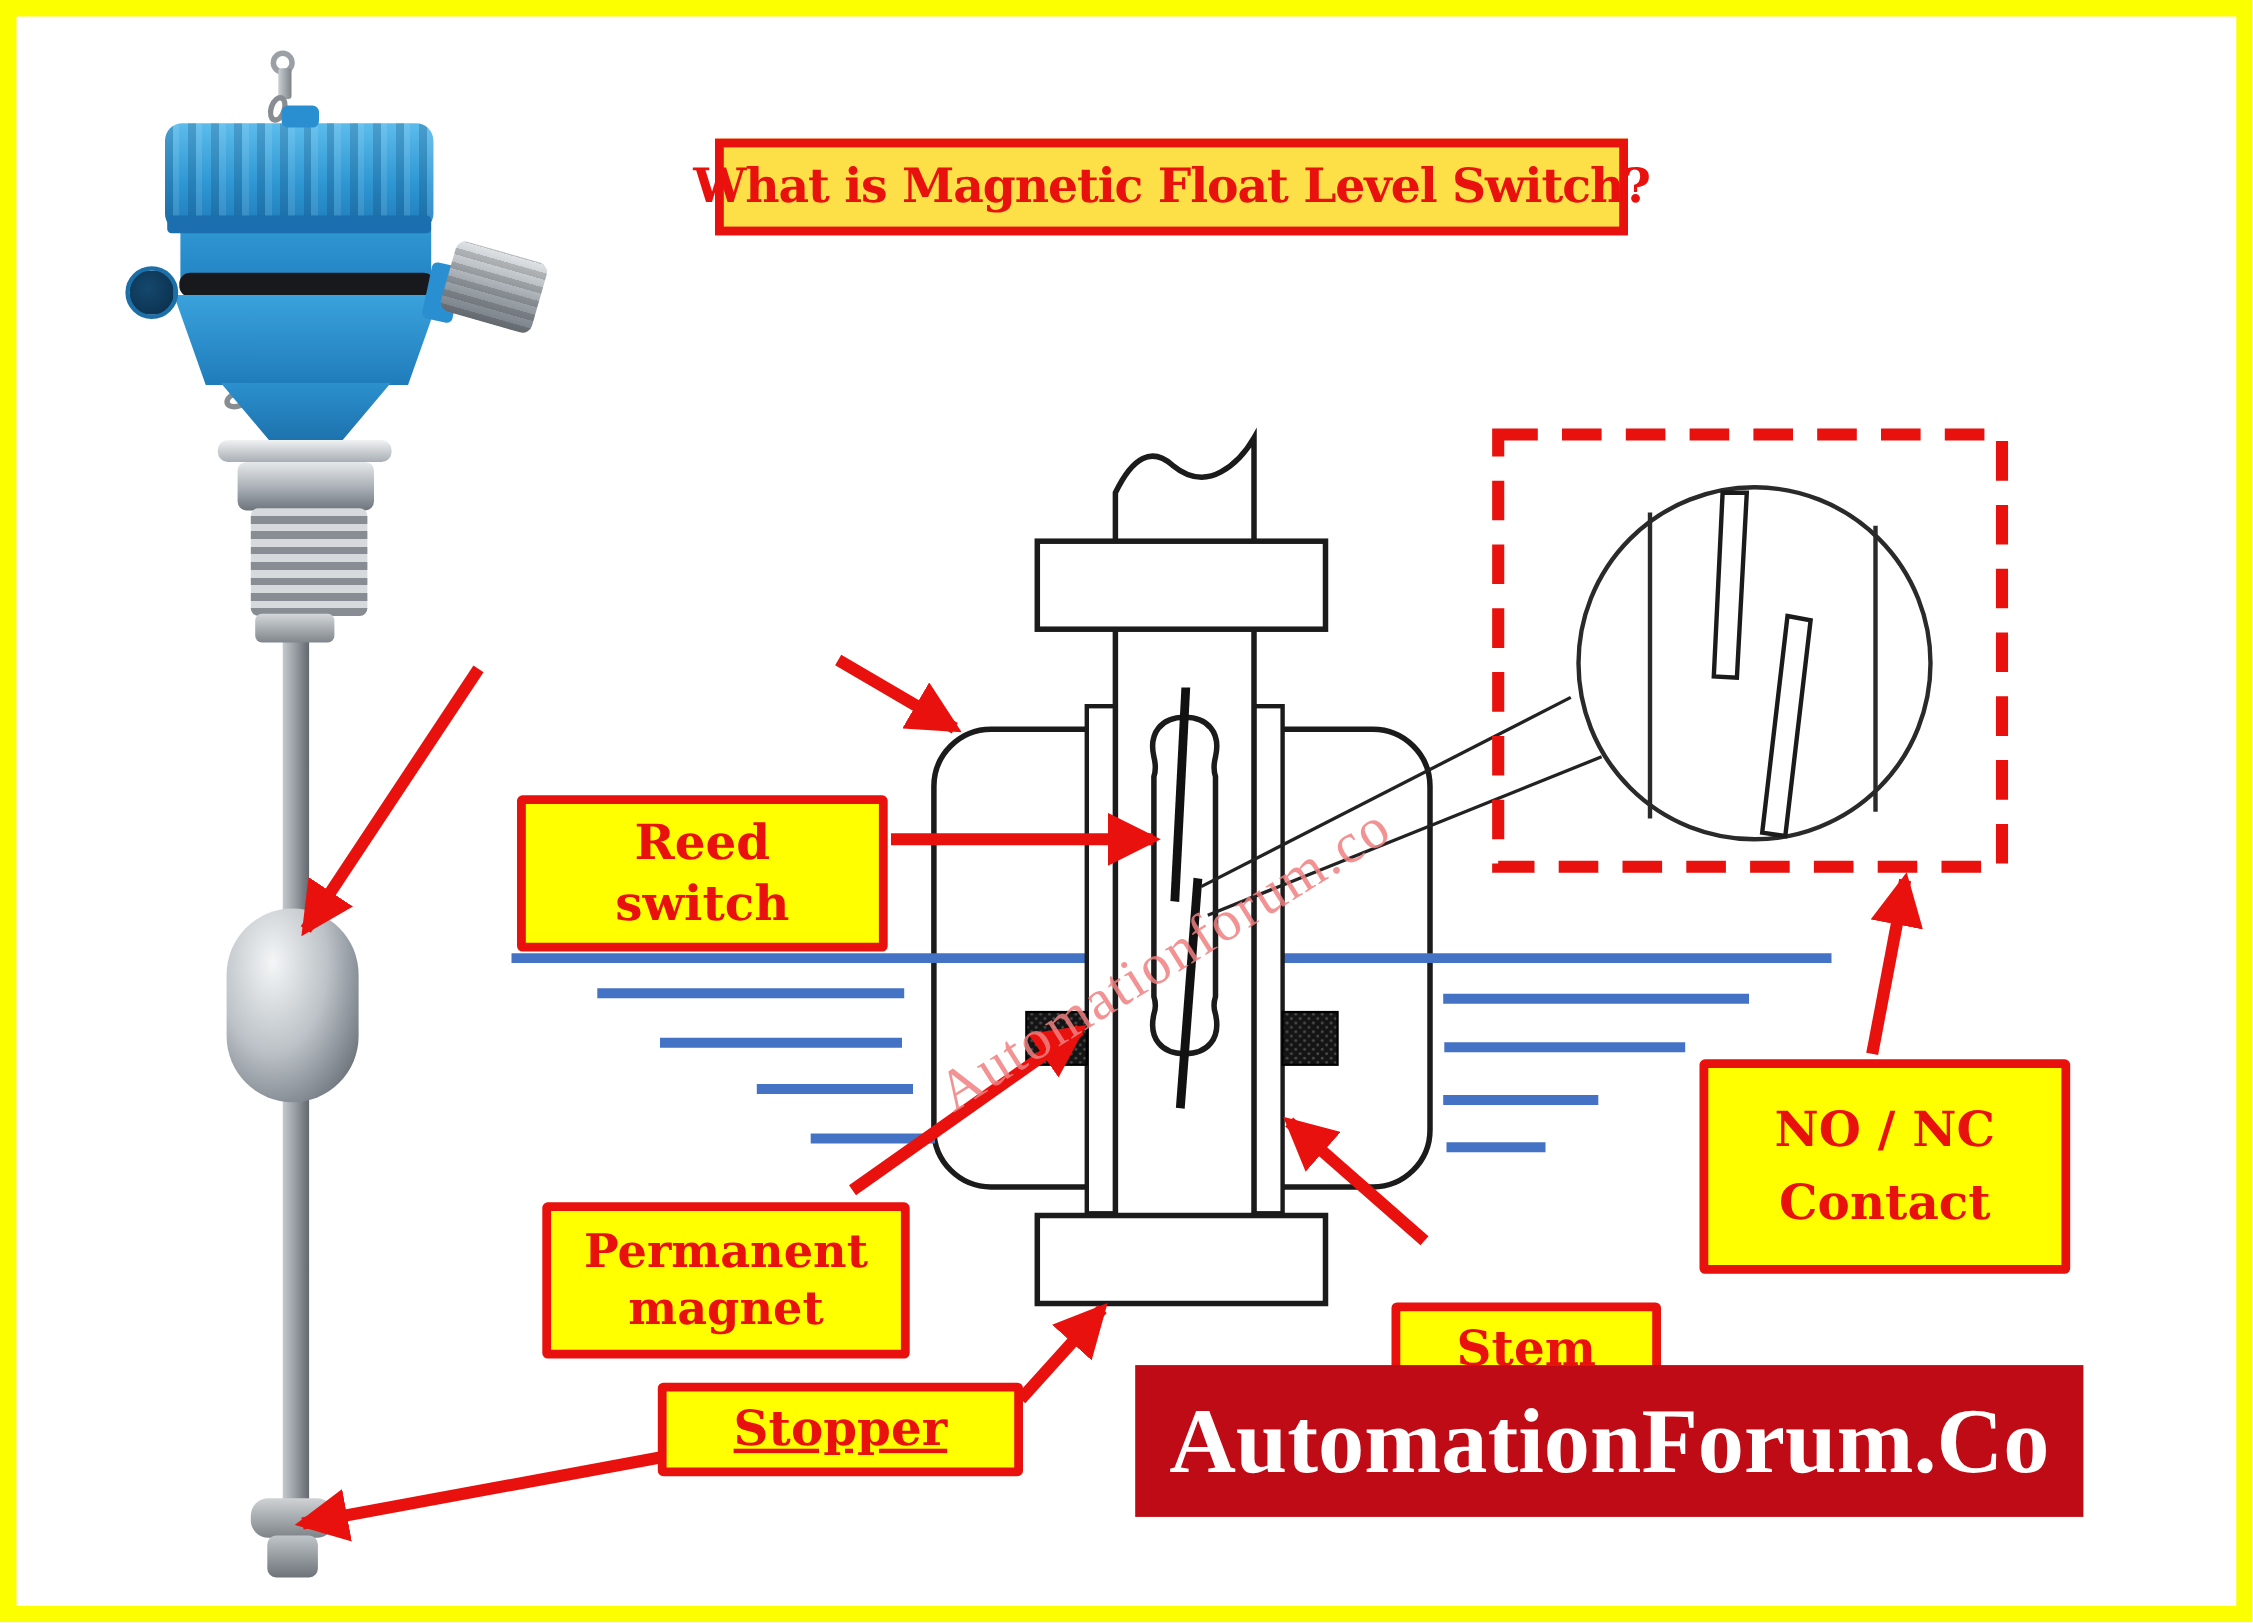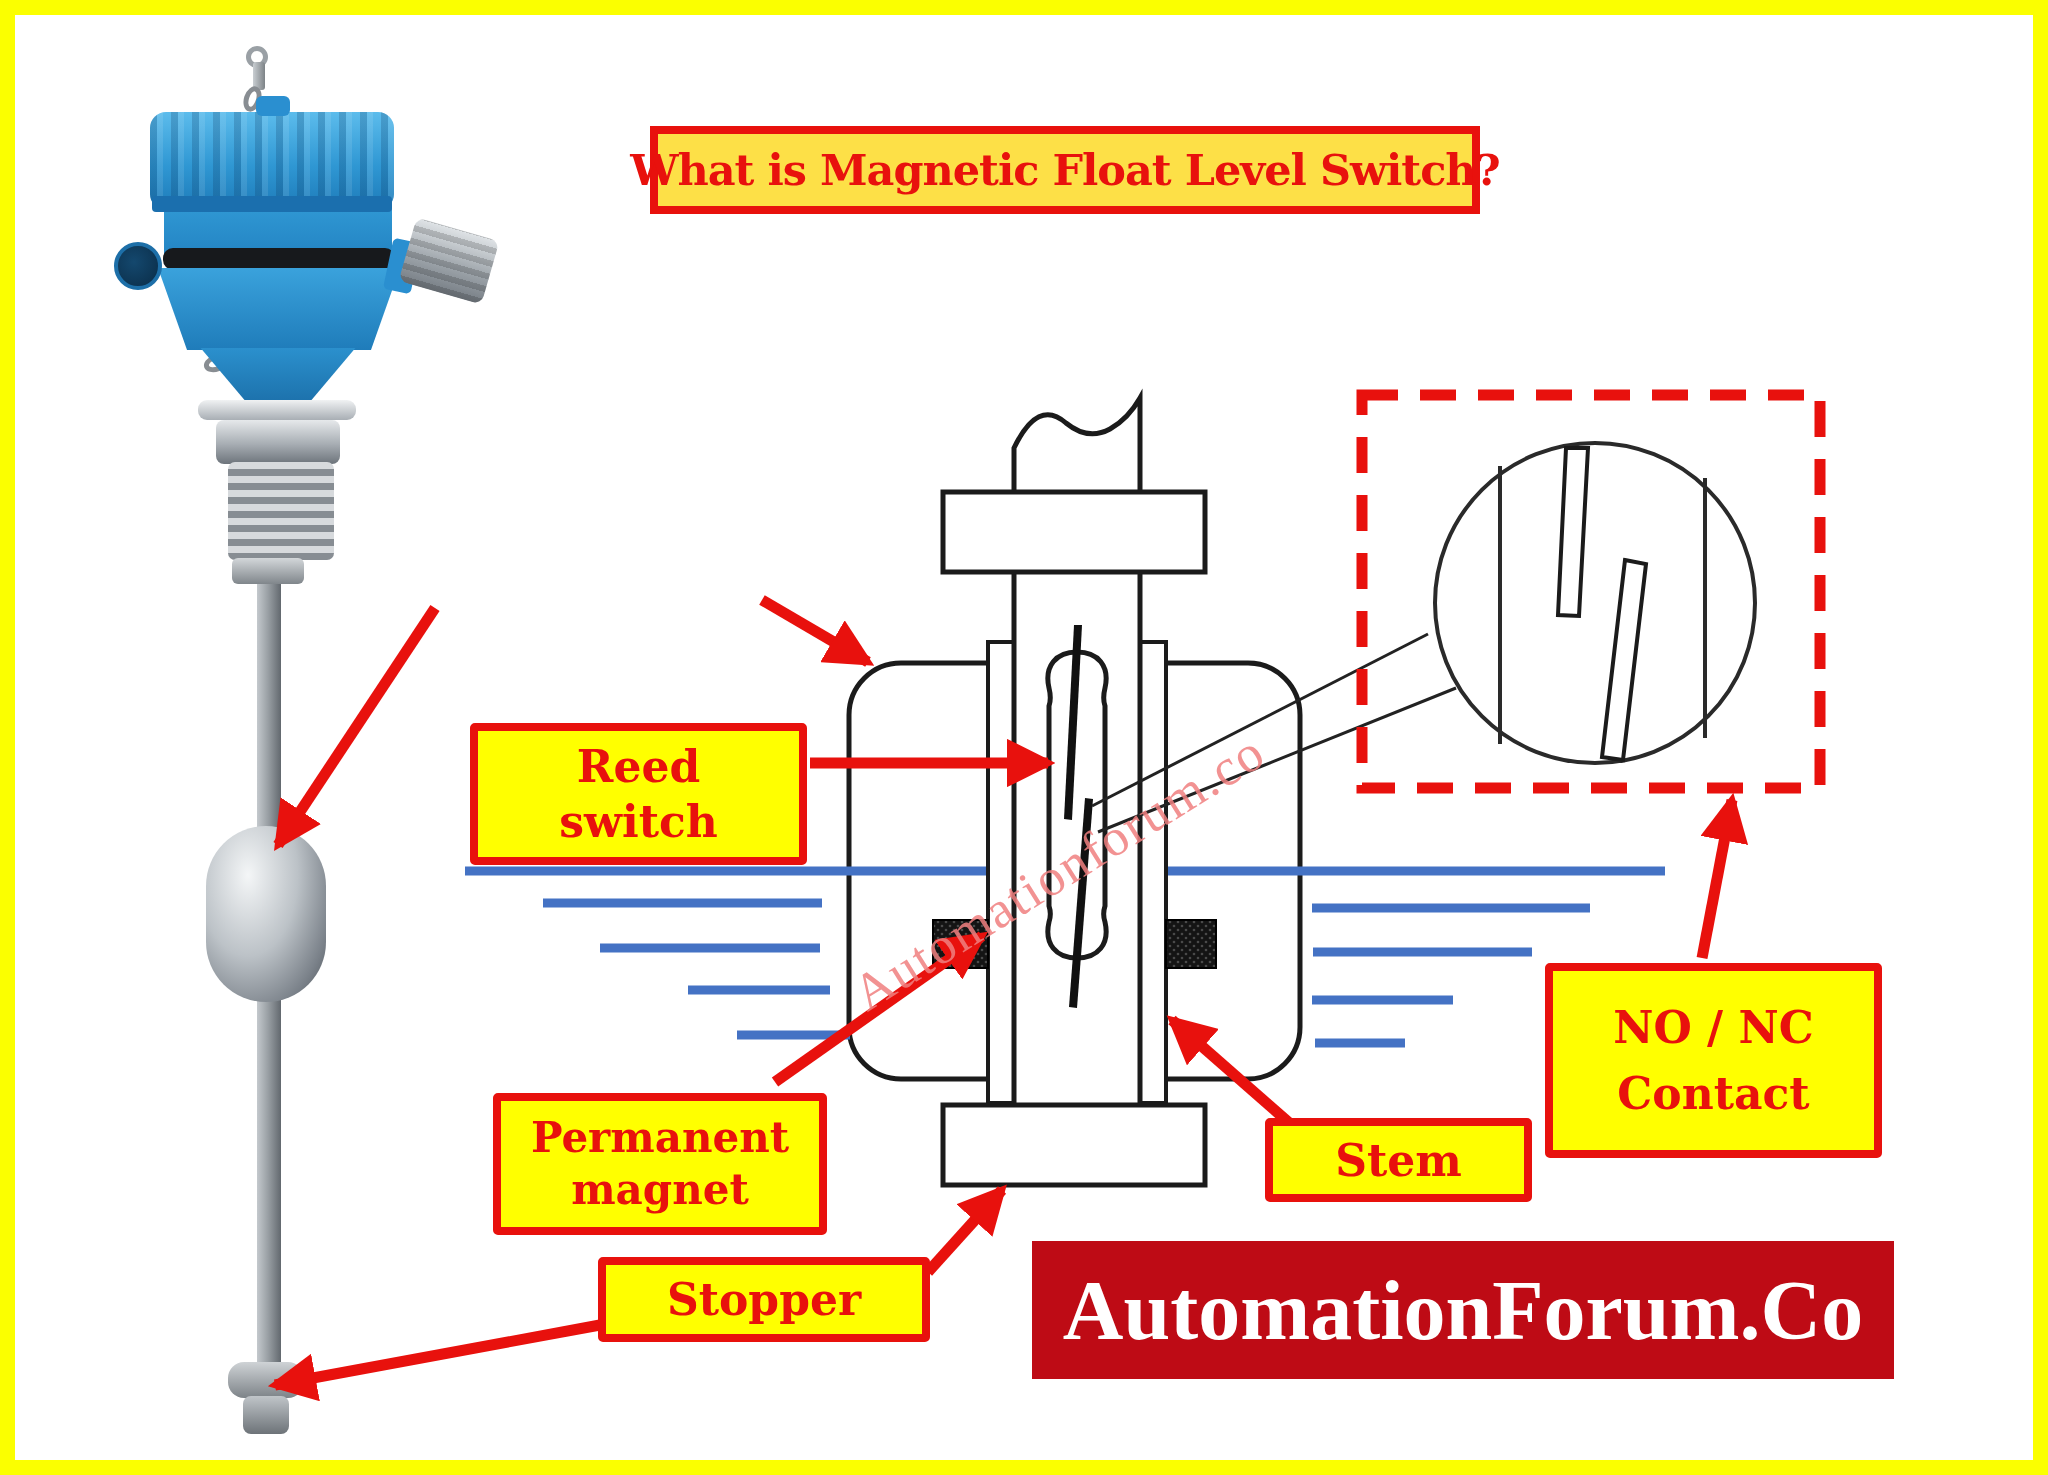--- a/index.html
+++ b/index.html
@@ -22,22 +22,22 @@
   
   .callout{
     position:absolute;background:#FFFF00;border:8px solid #E8110D;border-radius:5px;
     box-sizing:border-box;display:flex;flex-direction:column;align-items:center;justify-content:center;
     color:#E8110D;font-weight:bold;text-align:center;z-index:40;line-height:1.25;
   }
   .callout span{display:block;}
   #cb-floatball{left:430px;top:530px;width:337px;height:88px;font-size:46px;}
   #cb-reed{left:470px;top:688px;width:337px;height:142px;font-size:44px;margin-top:35px;}
   #cb-magnet{left:493px;top:1093px;width:334px;height:142px;font-size:42px;}
-  #cb-stopper{left:598px;top:1257px;width:332px;height:85px;font-size:44px;}
-  #cb-stem{left:1265px;top:1118px;width:267px;height:84px;font-size:44px;text-align:center;}
+  #cb-stopper{left:598px;top:1257px;width:332px;height:85px;font-size:44px;text-decoration:underline;}
+  #cb-stem{left:1265px;top:1184px;width:245px;height:84px;font-size:44px;text-align:center;}
   #cb-nonc{left:1545px;top:963px;width:337px;height:195px;font-size:44px;line-height:1.5;}
 
   
   .watermark{
     position:absolute;left:858px;top:968px;z-index:30;
     font-family:"Liberation Serif",serif;font-size:52px;color:#F08080;opacity:.85;
     transform:rotate(-32deg);transform-origin:0 50%;white-space:nowrap;letter-spacing:2px;
   }
 
   

